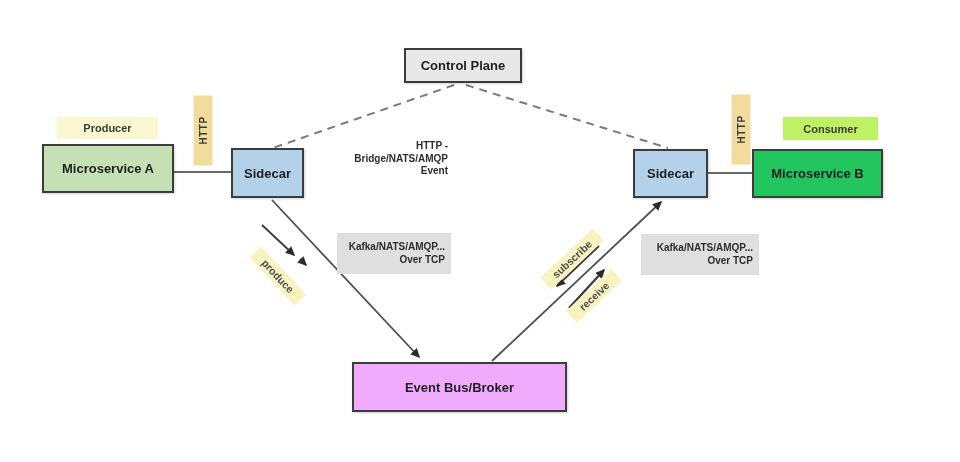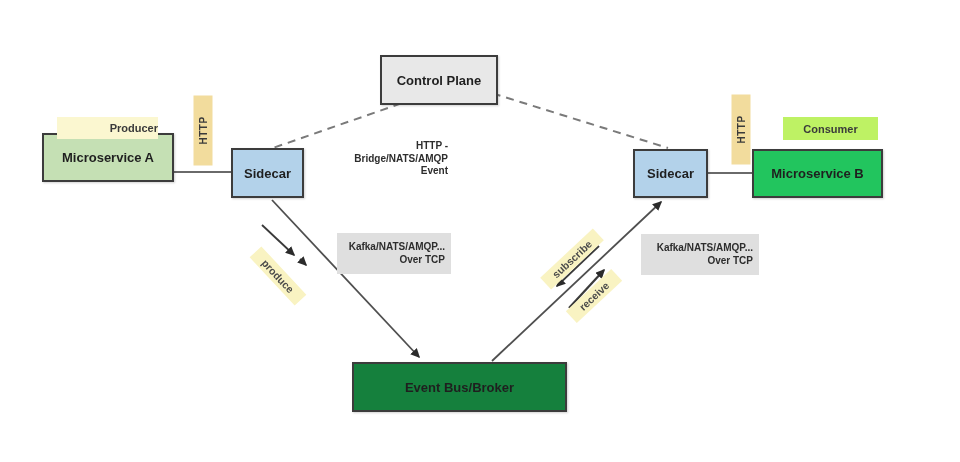--- a/index.html
+++ b/index.html
@@ -7,31 +7,31 @@
   .canvas{
     position:relative;width:960px;height:462px;background:#ffffff;overflow:hidden;
   }
   svg.wires{position:absolute;left:0;top:0;width:960px;height:462px;z-index:1;}
   .node{
     position:absolute;display:flex;align-items:center;justify-content:center;
     border:2px solid #3c3c3c;color:#1f1f1f;font-weight:bold;font-size:13px;
     box-shadow:1px 1px 2px rgba(0,0,0,0.18);z-index:2;box-sizing:border-box;
     text-align:center;
   }
-  .node-control{left:380px;top:48px;width:118px;height:50px;background:#e8e8e8;margin-top:7px;}
-  .node-msa{left:42px;top:133px;width:132px;height:49px;background:#c5e0b4;}
+  .node-control{left:404px;top:48px;width:118px;height:35px;background:#e8e8e8;}
+  .node-msa{left:42px;top:144px;width:132px;height:49px;background:#c5e0b4;}
   .node-sidecar-l{left:231px;top:148px;width:73px;height:50px;background:#b3d2ea;}
   .node-sidecar-r{left:633px;top:149px;width:75px;height:49px;background:#b3d2ea;}
   .node-msb{left:752px;top:149px;width:131px;height:49px;background:#22c55e;}
-  .node-bus{left:352px;top:362px;width:215px;height:50px;background:#15803d;}
+  .node-bus{left:352px;top:362px;width:215px;height:50px;background:#f0abfc;}
   .badge{
     position:absolute;display:flex;align-items:center;justify-content:center;
     color:#3a3a3a;font-weight:bold;z-index:2;box-sizing:border-box;text-align:center;
   }
-  .badge-producer{left:57px;top:117px;width:101px;height:22px;background:#fbf7d0;font-size:11px;justify-content:flex-end;}
+  .badge-producer{left:57px;top:117px;width:101px;height:22px;background:#fbf7d0;font-size:11px;}
   .badge-consumer{left:783px;top:117px;width:95px;height:23px;background:#bef264;font-size:11px;}
   .badge-http{width:70px;height:19px;background:#f2dc9d;font-size:10px;letter-spacing:.5px;}
   .badge-http-l{left:168px;top:121px;transform:rotate(-90deg);}
   .badge-http-r{left:706px;top:120px;transform:rotate(-90deg);}
   .note{
     position:absolute;z-index:2;text-align:right;color:#2d2d2d;font-weight:bold;
     font-size:10px;line-height:12.5px;
   }
   .note-bridge{left:313px;top:140px;width:135px;background:transparent;}
   .note-tcp{background:#dfdfdf;padding:8px 6px;}

